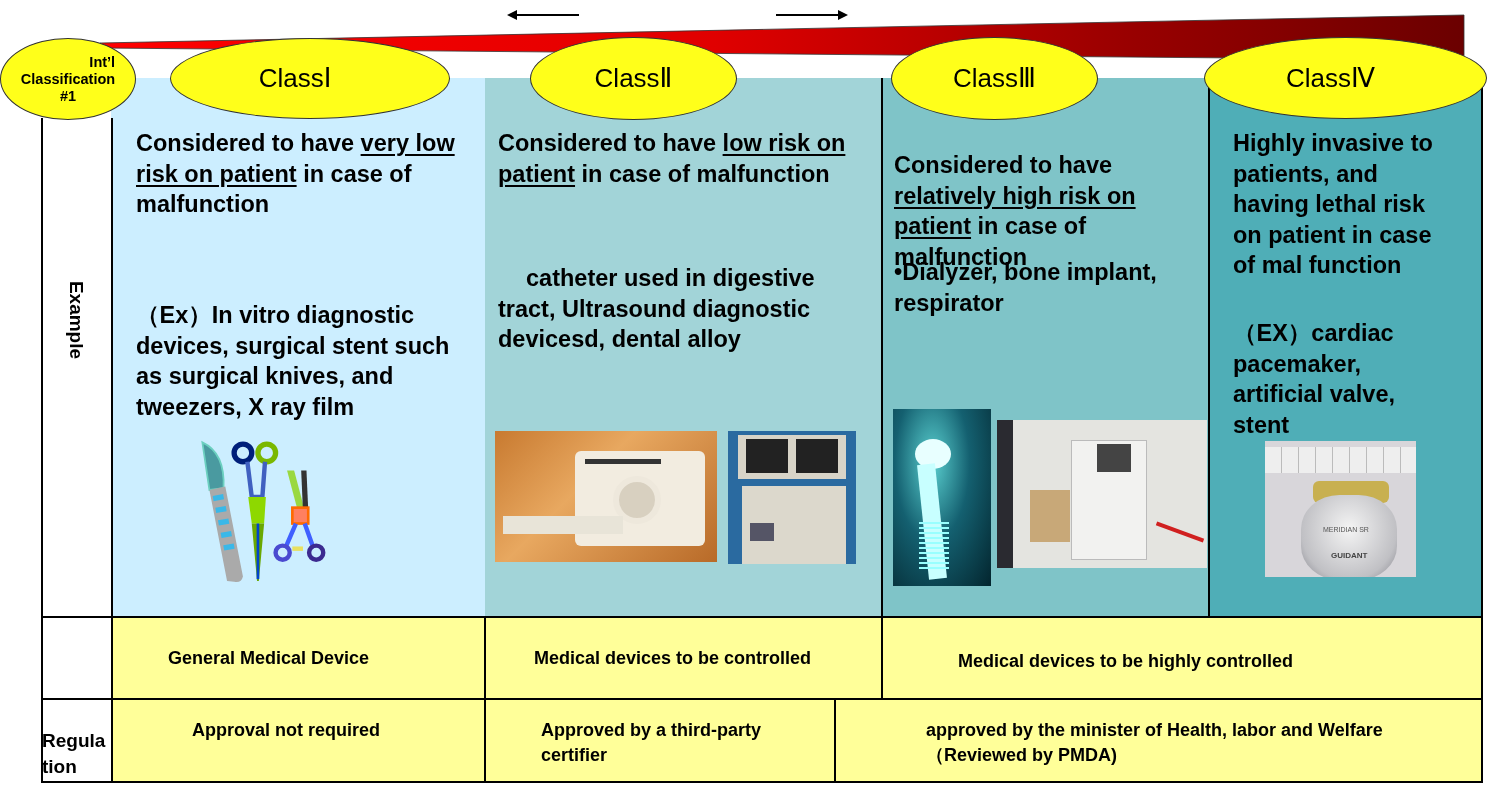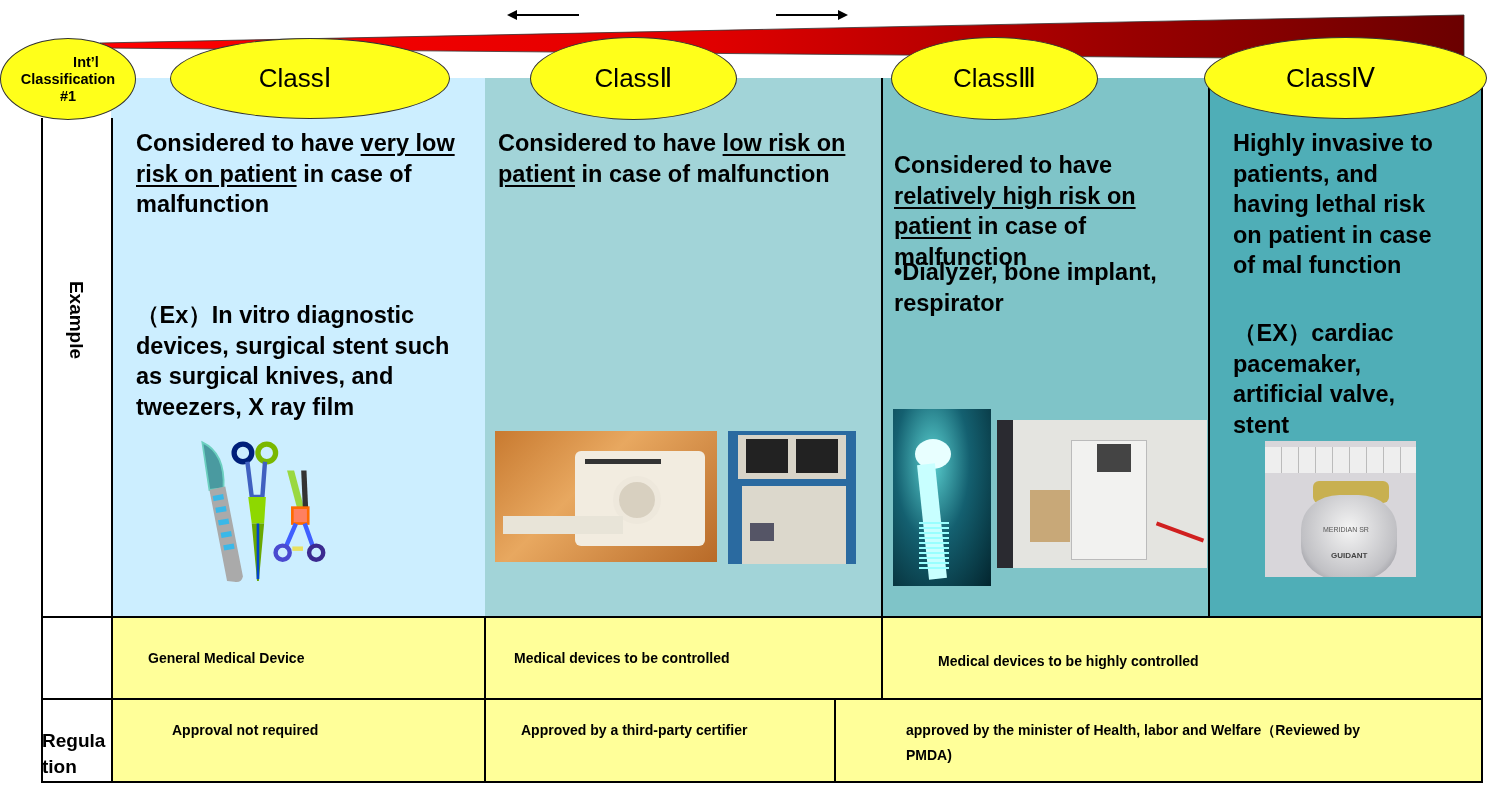--- a/index.html
+++ b/index.html
@@ -10,21 +10,21 @@
   .arrow { top:8px; height:14px; }
   .grid-line-v { background:#000; width:1.5px; }
   .grid-line-h { background:#000; height:1.5px; }
   .col-bg { top:78px; height:538px; }
   .oval { background:#ffff1a; border:1.3px solid #333; border-radius:50%;
           display:flex; align-items:center; justify-content:center;
           font-size:26px; }
   .oval-intl { font-size:14.5px; font-weight:bold; line-height:17px; text-align:center; }
   .desc { font-size:23.5px; font-weight:bold; line-height:30.5px; }
   .desc u { text-decoration:underline; text-underline-offset:3px; }
-  .reg { font-size:14px; font-weight:bold; line-height:25px; }
+  .reg { font-size:18px; font-weight:bold; line-height:25px;margin-left:20px; }
   .yellow { background:#ffff99; }
   .rot { transform:rotate(90deg); transform-origin:center; font-size:19px; font-weight:bold; white-space:nowrap; }
   .photo { overflow:hidden; }
 </style>
 </head>
 <body>
 
 <svg class="abs wedge" viewBox="0 0 1506 80" width="1506" height="80">
   <defs>
     <linearGradient id="wg" x1="0" x2="1" y1="0" y2="0">
@@ -60,21 +60,21 @@
 <div class="abs grid-line-v" style="left:881px;top:78px;height:621px;"></div>
 <div class="abs grid-line-v" style="left:1208px;top:78px;height:539px;"></div>
 <div class="abs grid-line-v" style="left:834px;top:699px;height:84px;"></div>
 <div class="abs grid-line-v" style="left:1481px;top:78px;height:705px;"></div>
 <div class="abs grid-line-h" style="left:41px;top:616px;width:1441px;"></div>
 <div class="abs grid-line-h" style="left:41px;top:698px;width:1441px;"></div>
 <div class="abs grid-line-h" style="left:41px;top:781px;width:1441px;"></div>
 
 <div class="abs oval oval-intl" style="left:0;top:38px;width:136px;height:82px;">
   <div>
-    <div style="text-align:center;padding-left:8px;margin-left:28px;">Int’l</div>
+    <div style="text-align:right;padding-left:8px;margin-left:28px;">Int’l</div>
     <div>Classification</div>
     <div>#1</div>
   </div>
 </div>
 <div class="abs oval" style="left:170px;top:38px;width:280px;height:81px;">
   <span style="margin-left:-30px;">ClassⅠ</span>
 </div>
 <div class="abs oval" style="left:530px;top:37px;width:207px;height:83px;justify-content:center;">
   <span>ClassⅡ</span>
 </div>
@@ -117,20 +117,21 @@
   <path d="M120 100 L108 128 M130 100 L140 128" stroke="#4060ff" stroke-width="5"></path>
   <circle cx="105" cy="133" r="8" fill="none" stroke="#4a4ad0" stroke-width="5"></circle>
   <circle cx="143" cy="133" r="8" fill="none" stroke="#3c2a90" stroke-width="5"></circle>
   <rect x="116" y="126" width="12" height="5" fill="#e8e060"></rect>
 </svg>
 
 <div class="abs desc" style="left:498px;top:128px;width:360px;">
   <span>Considered to have </span><u>low risk on patient</u><span> in case of malfunction</span>
 </div>
 <div class="abs desc" style="left:498px;top:263px;width:370px;">
+  <div style="text-indent:28px;">catheter used in digestive tract, Ultrasound diagnostic devicesd, dental alloy</div>
 </div>
 <div class="abs photo" style="left:495px;top:431px;width:222px;height:131px;background:linear-gradient(135deg,#c87a30 0%,#e8a860 40%,#b86a28 100%);">
   <div class="abs" style="left:80px;top:20px;width:130px;height:95px;background:#f2ece0;border-radius:6px;"></div>
   <div class="abs" style="left:118px;top:45px;width:48px;height:48px;border-radius:50%;background:#d8d0c0;border:6px solid #eee8dc;"></div>
   <div class="abs" style="left:8px;top:85px;width:120px;height:18px;background:#e8e4d8;"></div>
   <div class="abs" style="left:90px;top:28px;width:76px;height:5px;background:#333;"></div>
 </div>
 <div class="abs photo" style="left:728px;top:431px;width:128px;height:133px;background:#2a6aa0;">
   <div class="abs" style="left:10px;top:4px;width:108px;height:44px;background:#d8d4c8;"></div>
   <div class="abs" style="left:18px;top:8px;width:42px;height:34px;background:#222;"></div>

